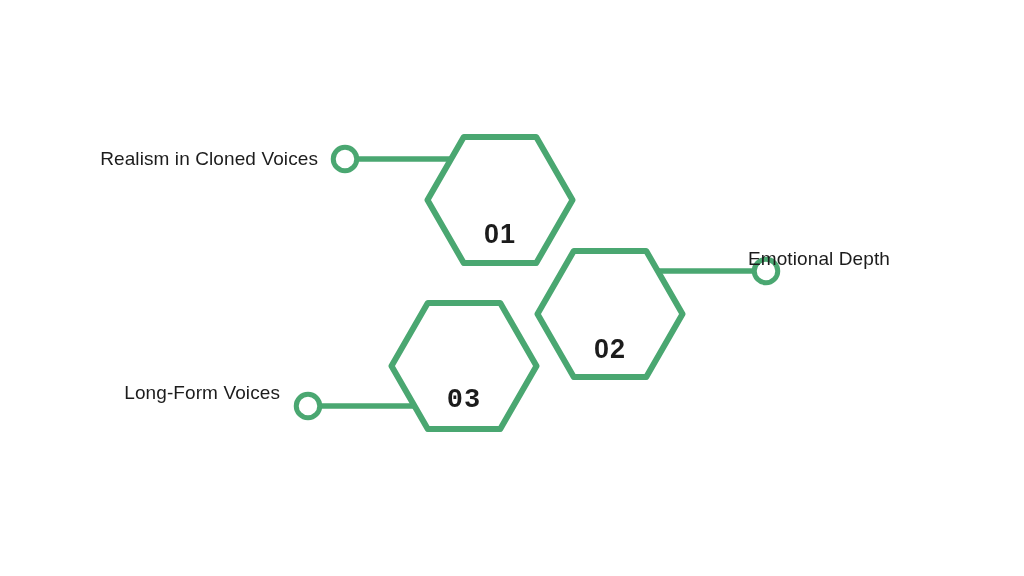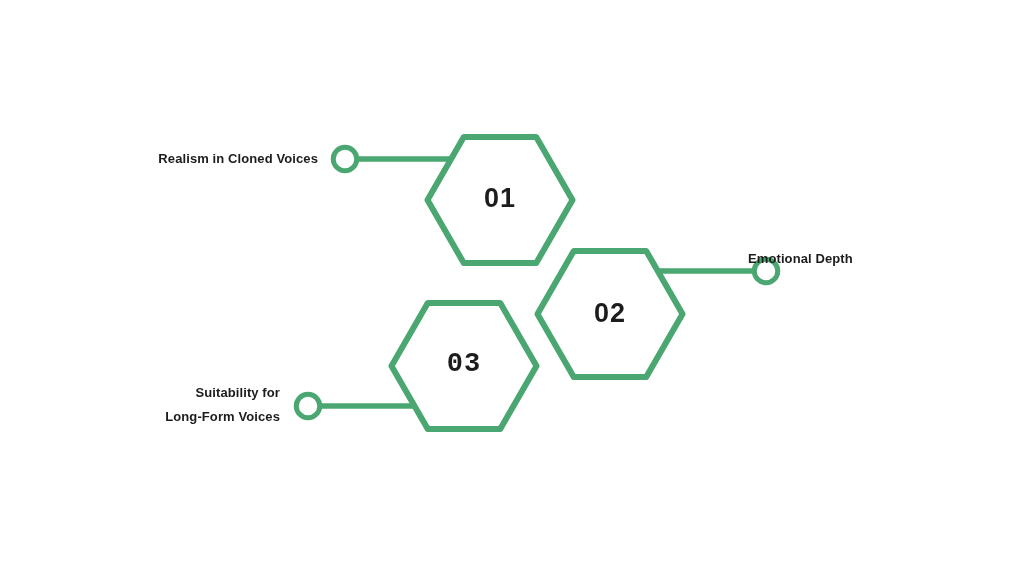--- a/index.html
+++ b/index.html
@@ -31,37 +31,38 @@
     stroke-width: 5.5;
   }
   .dot {
     fill: #ffffff;
     stroke: var(--accent, #4aa771);
     stroke-width: 5;
   }
   .label {
     position: absolute;
     color: var(--ink, #1c1c1c);
-    font-weight: 700;
-    font-size: 13px;
+    font-weight: 400;
+    font-size: 19px;
     line-height: 23px;
     letter-spacing: 0.1px;
     white-space: nowrap;
   }
   .label.align-right { text-align: right; }
   .label.align-left  { text-align: left; }
   .hex-number {
     position: absolute;
     width: 140px;
     text-align: center;
     color: var(--ink, #1c1c1c);
     font-weight: 700;
     font-size: 27px;
     line-height: 31px;
     letter-spacing: 1px;
+    margin-top: 36px;
   }
 </style>
 </head>
 <body>
 
 <div class="canvas">
 
   <svg class="diagram-svg" width="1024" height="576" viewBox="0 0 1024 576">
 
     <line class="connector" x1="345" y1="159" x2="470" y2="159"></line>
@@ -83,17 +84,16 @@
 
   <div class="label align-right" style="left:40px; top:147px; width:278px;">
     <div>Realism in Cloned Voices</div>
   </div>
 
   <div class="label align-left" style="left:748px; top:247px; width:230px;">
     <div>Emotional Depth</div>
   </div>
 
   <div class="label align-right" style="left:40px; top:381px; width:240px; line-height:24px;">
-    <div>Suitability for</div>
     <div>Long-Form Voices</div>
   </div>
 
 </div>
 
 </body></html>

